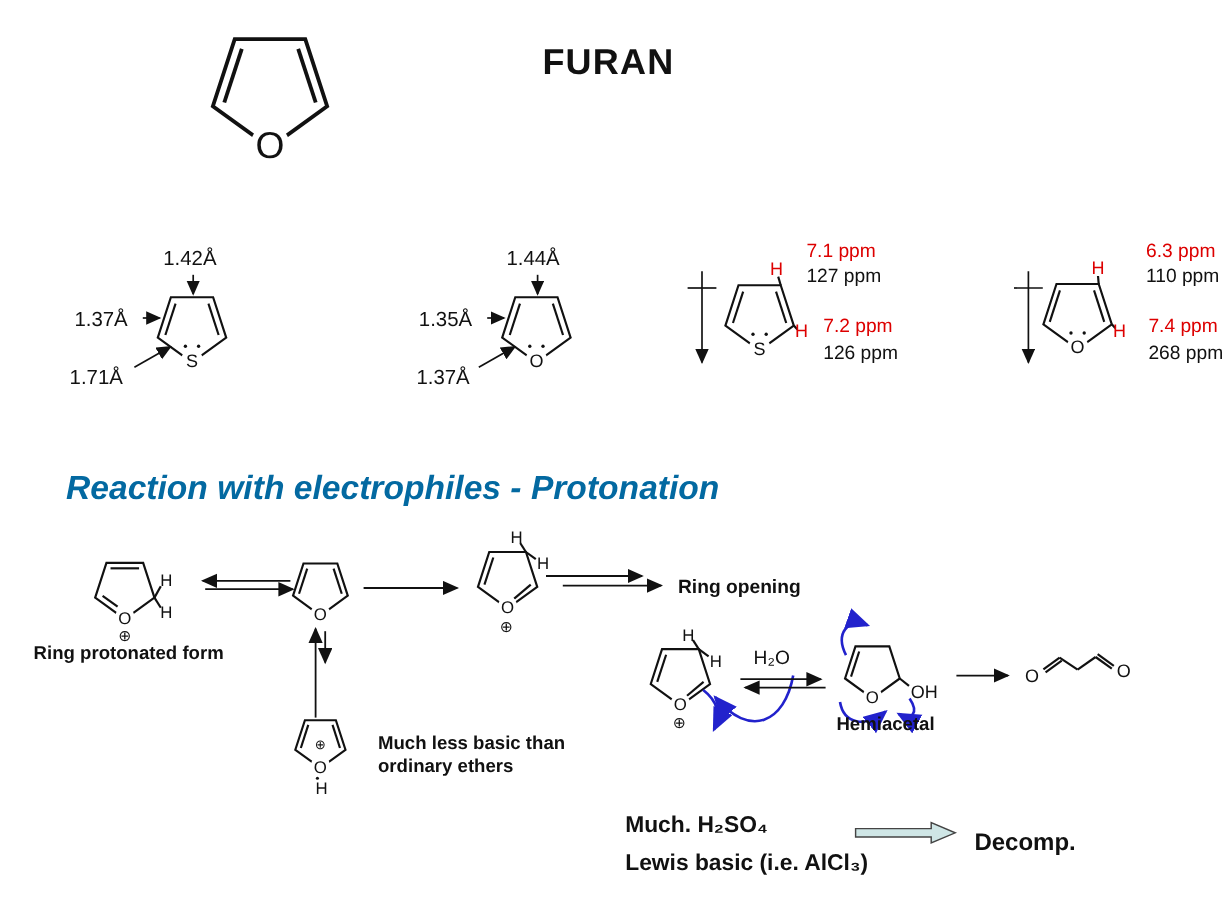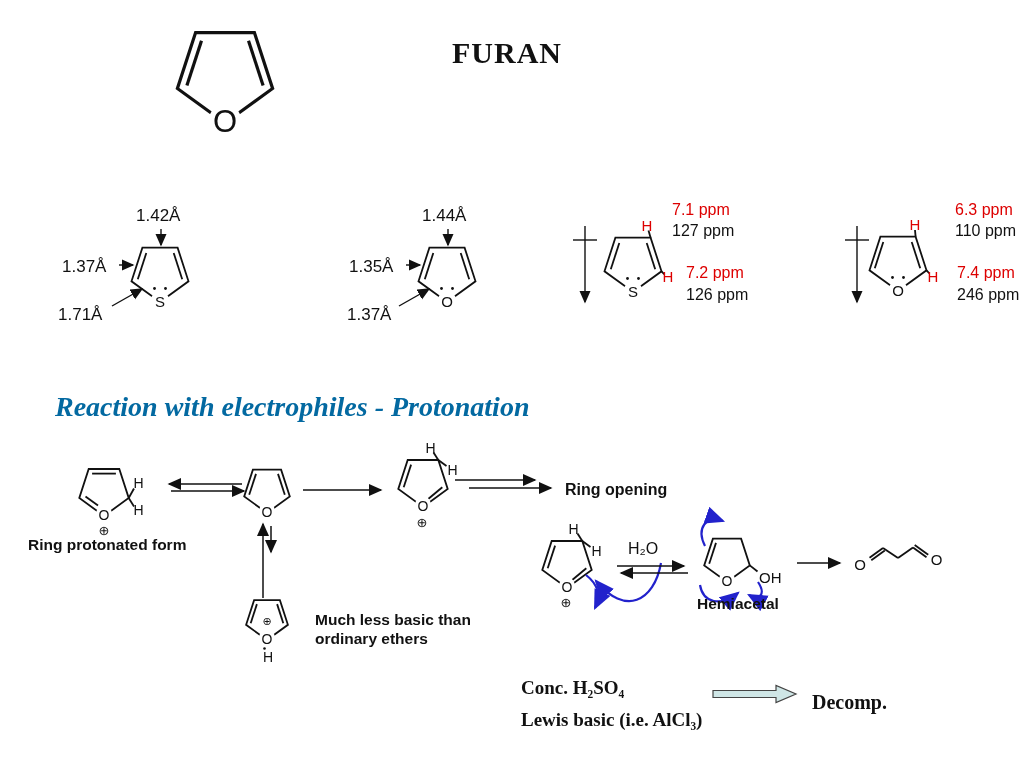--- a/index.html
+++ b/index.html
@@ -1,19 +1,19 @@
 <!DOCTYPE html>
 <html><head>
 <meta charset="utf-8">
 <style>
   html,body{margin:0;padding:0;background:#ffffff;}
   .page{position:relative;width:1024px;height:768px;background:#fff;overflow:hidden;
         font-family:"Liberation Sans","DejaVu Sans",sans-serif;color:#111;}
   .abs{position:absolute;white-space:nowrap;}
-  .serif{font-family:Liberation Serif, serif;}
+  .serif{font-family:Liberation Sans, sans-serif;}
   .title{font-size:30px;font-weight:bold;letter-spacing:1px;}
   .subtitle{font-size:17px;font-weight:bold;}
   .heading{font-size:28px;font-weight:bold;font-style:italic;color:#0369a1;}
   .lenlabel{font-size:17px;color:#111;}
   .ppm{font-size:16px;}
   .red{color:#dd0000;}
   .boldsans{font-size:15.5px;font-weight:bold;}
   .water{font-size:16px;}
   .reagent{font-size:19px;font-weight:bold;}
   .decomp{font-size:20px;font-weight:bold;}
@@ -223,28 +223,28 @@
   <div class="abs lenlabel" style="left:347px;top:305px;">1.37Å</div>
 
   <div class="abs ppm red" style="left:672px;top:201px;">7.1 ppm</div>
   <div class="abs ppm" style="left:672px;top:222px;">127 ppm</div>
   <div class="abs ppm red" style="left:686px;top:264px;">7.2 ppm</div>
   <div class="abs ppm" style="left:686px;top:286px;">126 ppm</div>
 
   <div class="abs ppm red" style="left:955px;top:201px;">6.3 ppm</div>
   <div class="abs ppm" style="left:955px;top:222px;">110 ppm</div>
   <div class="abs ppm red" style="left:957px;top:264px;">7.4 ppm</div>
-  <div class="abs ppm" style="left:957px;top:286px;">246 ppm</div>
+  <div class="abs ppm" style="left:957px;top:286px;">268 ppm</div>
 
   <div class="abs serif heading" style="left:55px;top:391px;">Reaction with electrophiles - Protonation</div>
 
   <div class="abs boldsans" style="left:28px;top:536px;">Ring protonated form</div>
   <div class="abs boldsans" style="left:565px;top:481px;font-size:16px;">Ring opening</div>
   <div class="abs boldsans" style="left:315px;top:611px;">Much less basic than</div>
   <div class="abs boldsans" style="left:315px;top:630px;">ordinary ethers</div>
   <div class="abs water" style="left:628px;top:540px;">H₂O</div>
   <div class="abs boldsans" style="left:697px;top:595px;">Hemiacetal</div>
 
-  <div class="abs serif reagent" style="left:521px;top:677px;">Conc. H₂SO₄</div>
+  <div class="abs serif reagent" style="left:521px;top:677px;">Much. H₂SO₄</div>
   <div class="abs serif reagent" style="left:521px;top:709px;">Lewis basic (i.e. AlCl₃)</div>
   <div class="abs serif decomp" style="left:812px;top:691px;">Decomp.</div>
 
 </div>
 
 </body></html>

